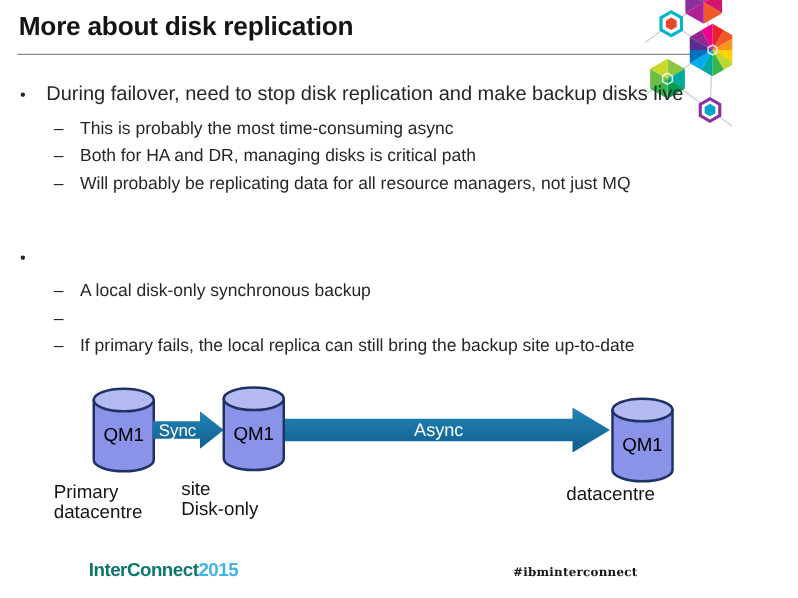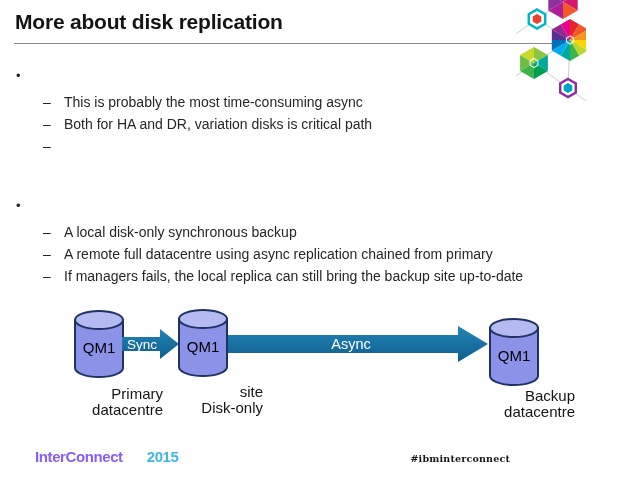--- a/index.html
+++ b/index.html
@@ -14,25 +14,25 @@
   .group-1{top:64px;}
   .group-2{top:194px;}
   .bullet-main{display:flex;gap:11px;font-size:16px;line-height:24px;color:#262626;}
   .bullet-main .marker{flex:0 0 10px;font-size:13px;line-height:24px;}
   .bullet-sub{display:flex;gap:10px;margin-left:27px;font-size:14px;line-height:22px;color:#262626;}
   .bullet-sub .marker{flex:0 0 11px;}
   .gap{height:3px;}
 
   .diagram{position:absolute;left:0;top:0;width:638px;height:478px;pointer-events:none;}
   .abs{position:absolute;}
-  .caption{position:absolute;text-align:right;font-size:15px;line-height:16px;color:#141414;}
+  .caption{position:absolute;text-align:left;font-size:15px;line-height:16px;color:#141414;}
 
   .footer-logo{position:absolute;left:35px;top:448px;font-size:15px;font-weight:bold;letter-spacing:-0.4px;}
-  .footer-logo .brand{color:#8b5cf6;}
-  .footer-logo .year{color:#41b6e6;padding-left:24px;}
+  .footer-logo .brand{color:#0f766e;margin-left:36px;}
+  .footer-logo .year{color:#41b6e6;}
   .hashtag{position:absolute;right:76px;top:453px;font-family:"DejaVu Serif", serif;
            font-weight:bold;font-size:9.5px;color:#161616;letter-spacing:0.2px;}
   svg text{font-family:"Liberation Sans", sans-serif;}
 </style>
 </head>
 <body>
 
 <div class="slide">
 
   <div class="slide-title">More about disk replication</div>
@@ -93,51 +93,52 @@
 
     <g>
       <polygon points="52,79 59.8,83.5 59.8,92.5 52,97 44.2,92.5 44.2,83.5" fill="#ffffff" stroke="#8e2f9e" stroke-width="2.5"></polygon>
       <polygon points="52,83 56.3,85.5 56.3,90.5 52,93 47.7,90.5 47.7,85.5" fill="#00a6c8"></polygon>
     </g>
   </svg>
 
   <div class="bullets group-1">
     <div class="bullet-main">
       <span class="marker">•</span>
+      <span>During failover, need to stop disk replication and make backup disks live</span>
     </div>
     <div class="gap"></div>
     <div class="bullet-sub">
       <span class="marker">–</span>
       <span>This is probably the most time-consuming async</span>
     </div>
     <div class="bullet-sub">
       <span class="marker">–</span>
-      <span>Both for HA and DR, variation disks is critical path</span>
-    </div>
-    <div class="bullet-sub">
-      <span class="marker">–</span>
+      <span>Both for HA and DR, managing disks is critical path</span>
+    </div>
+    <div class="bullet-sub">
+      <span class="marker">–</span>
+      <span>Will probably be replicating data for all resource managers, not just MQ</span>
     </div>
   </div>
 
   <div class="bullets group-2">
     <div class="bullet-main">
       <span class="marker">•</span>
     </div>
     <div class="gap"></div>
     <div class="bullet-sub">
       <span class="marker">–</span>
       <span>A local disk-only synchronous backup</span>
     </div>
     <div class="bullet-sub">
       <span class="marker">–</span>
-      <span>A remote full datacentre using async replication chained from primary</span>
-    </div>
-    <div class="bullet-sub">
-      <span class="marker">–</span>
-      <span>If managers fails, the local replica can still bring the backup site up-to-date</span>
+    </div>
+    <div class="bullet-sub">
+      <span class="marker">–</span>
+      <span>If primary fails, the local replica can still bring the backup site up-to-date</span>
     </div>
   </div>
 
   <div class="diagram">
 
     <svg class="abs" style="left:73px;top:309px;" width="52" height="70" viewBox="0 0 52 70">
       <path d="M2 11 L2 59 A24 9 0 0 0 50 59 L50 11 Z" fill="#8a93e8" stroke="#1e3264" stroke-width="2"></path>
       <ellipse cx="26" cy="11" rx="24" ry="9" fill="#b3bbf2" stroke="#1e3264" stroke-width="2"></ellipse>
       <text x="26" y="44" text-anchor="middle" font-size="15" fill="#000000">QM1</text>
     </svg>
@@ -178,21 +179,20 @@
 
     <div class="caption" style="left:43px;top:386px;width:120px;">
       <div>Primary</div>
       <div>datacentre</div>
     </div>
     <div class="caption" style="left:145px;top:384px;width:118px;">
       <div>site</div>
       <div>Disk-only</div>
     </div>
     <div class="caption" style="left:453px;top:388px;width:122px;">
-      <div>Backup</div>
       <div>datacentre</div>
     </div>
   </div>
 
   <div class="footer-logo">
     <span class="brand">InterConnect</span><span class="year">2015</span>
   </div>
   <div class="hashtag">#ibminterconnect</div>
 
 </div>

